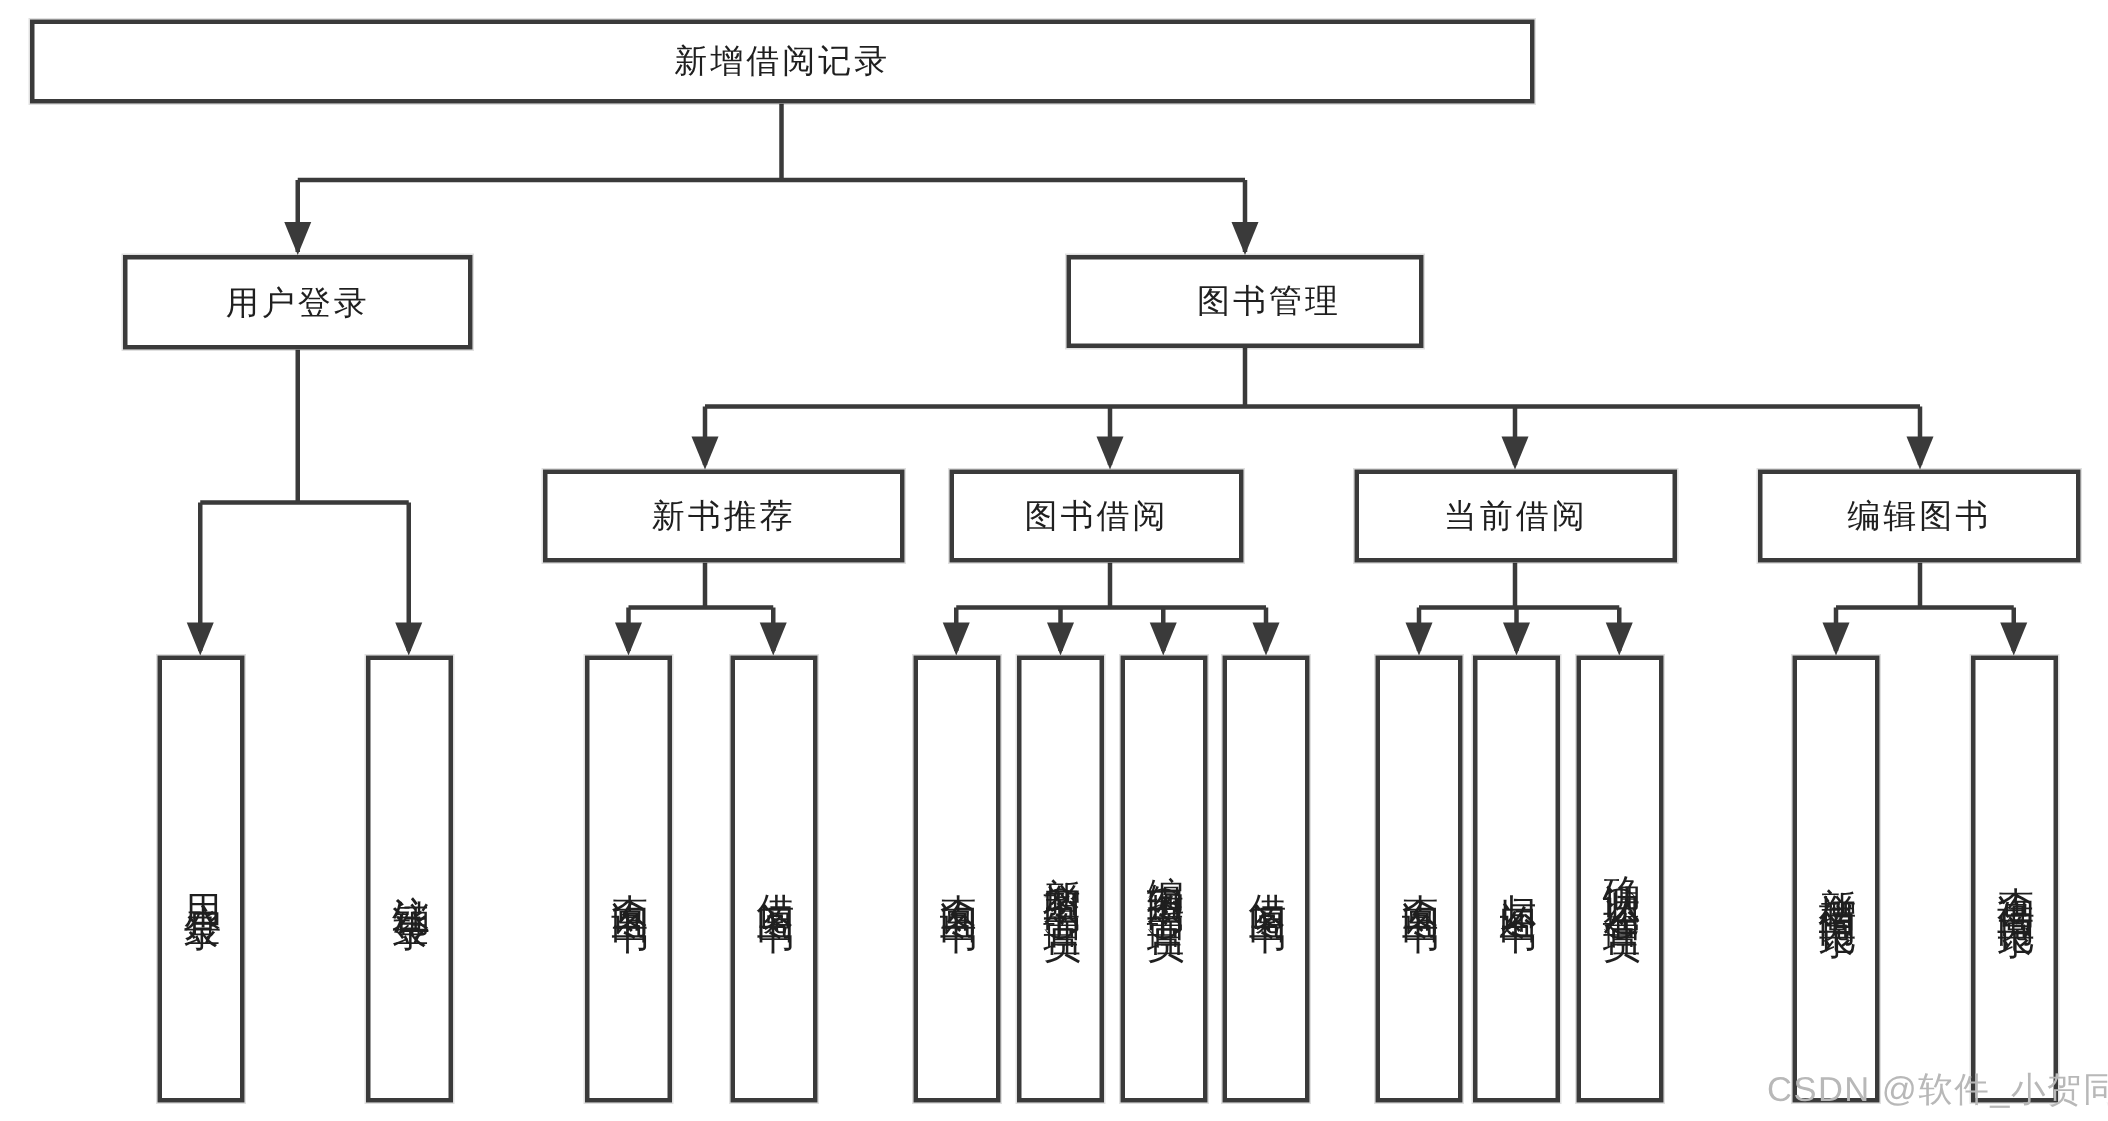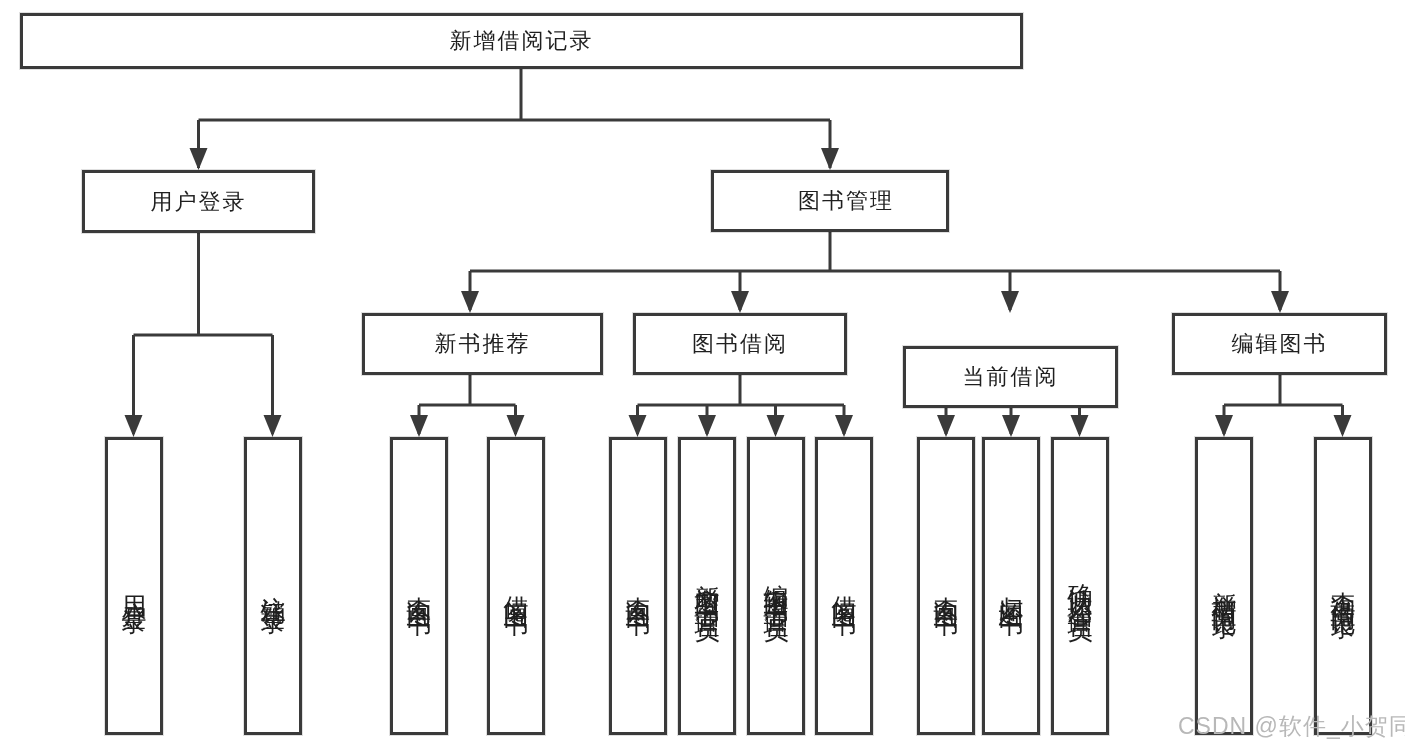--- a/index.html
+++ b/index.html
@@ -99,24 +99,24 @@
   <div class="node lvl2a">
     <span class="h-label">用户登录</span>
   </div>
   <div class="node lvl2b">
     <span class="h-label">图书管理</span>
   </div>
 
   <div class="node lvl3" style="left:362px;width:241px;">
     <span class="h-label">新书推荐</span>
   </div>
-  <div class="node lvl3" style="left:633px;width:214px;">
+  <div class="node lvl3" style="left:633px;width:196px;">
     <span class="h-label">图书借阅</span>
   </div>
-  <div class="node lvl3" style="left:903px;width:215px;margin-top:33px;">
+  <div class="node lvl3" style="left:903px;width:215px;">
     <span class="h-label">当前借阅</span>
   </div>
   <div class="node lvl3" style="left:1172px;width:215px;">
     <span class="h-label">编辑图书</span>
   </div>
 
   <div class="node leaf" style="left:105px;">
     <span class="v-label">用户登录</span>
   </div>
   <div class="node leaf" style="left:244px;">

